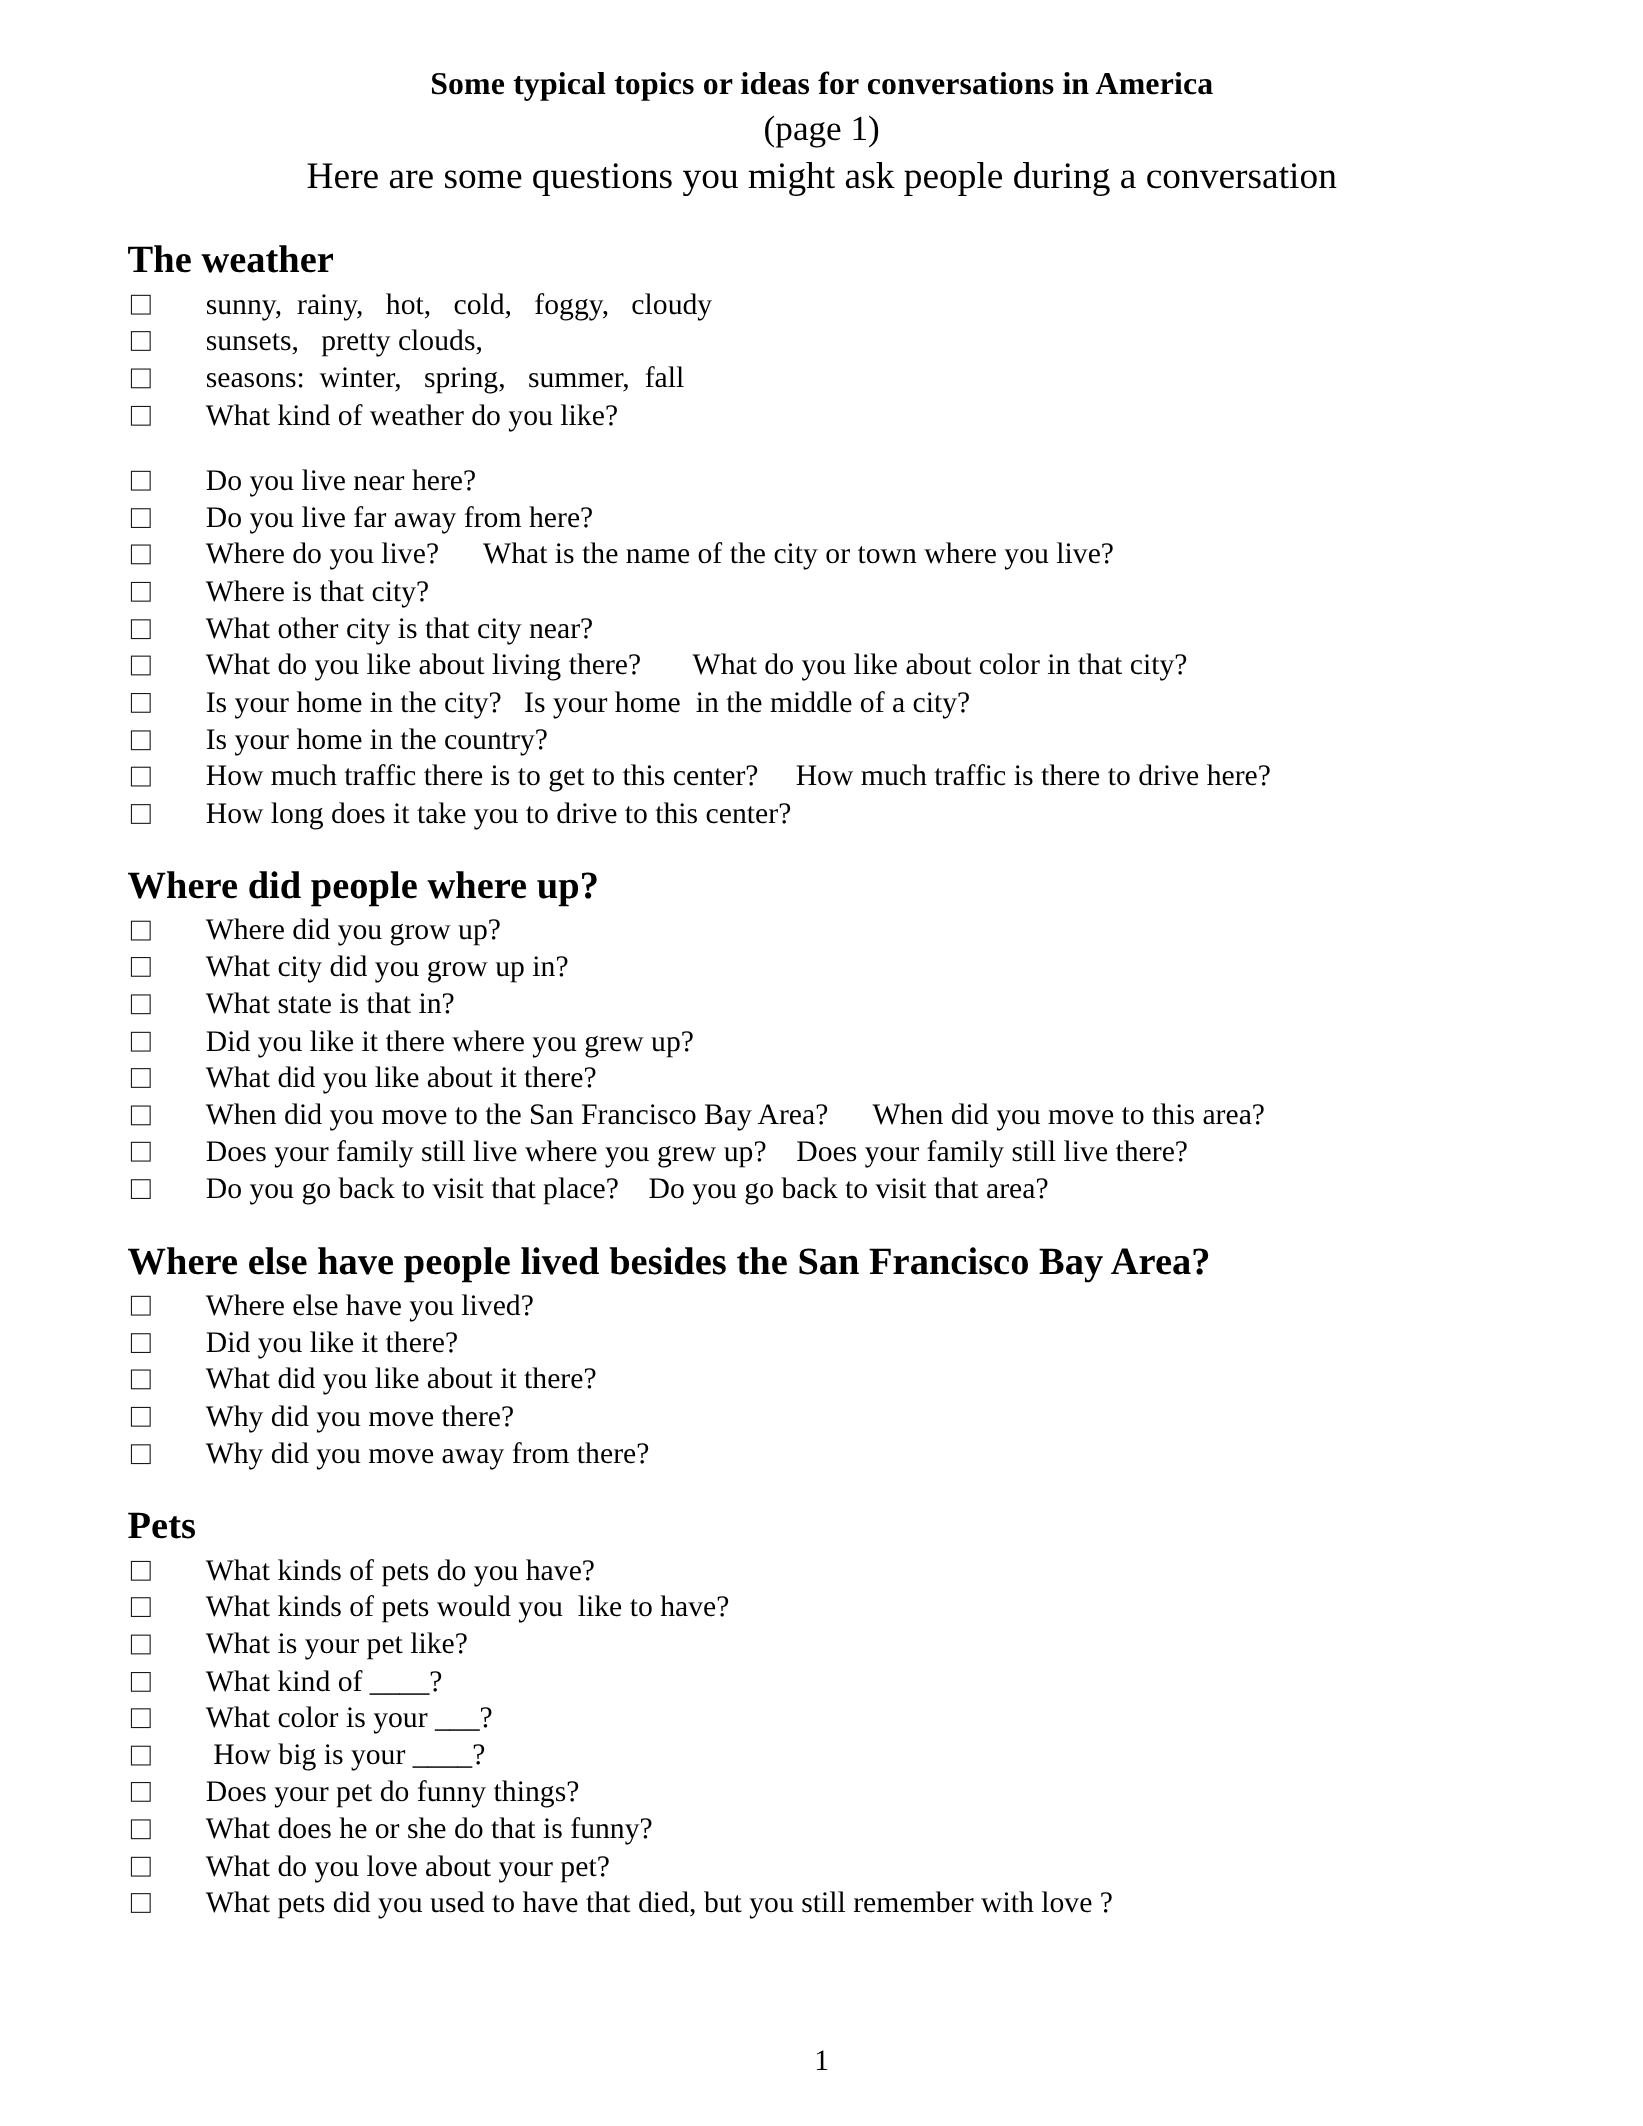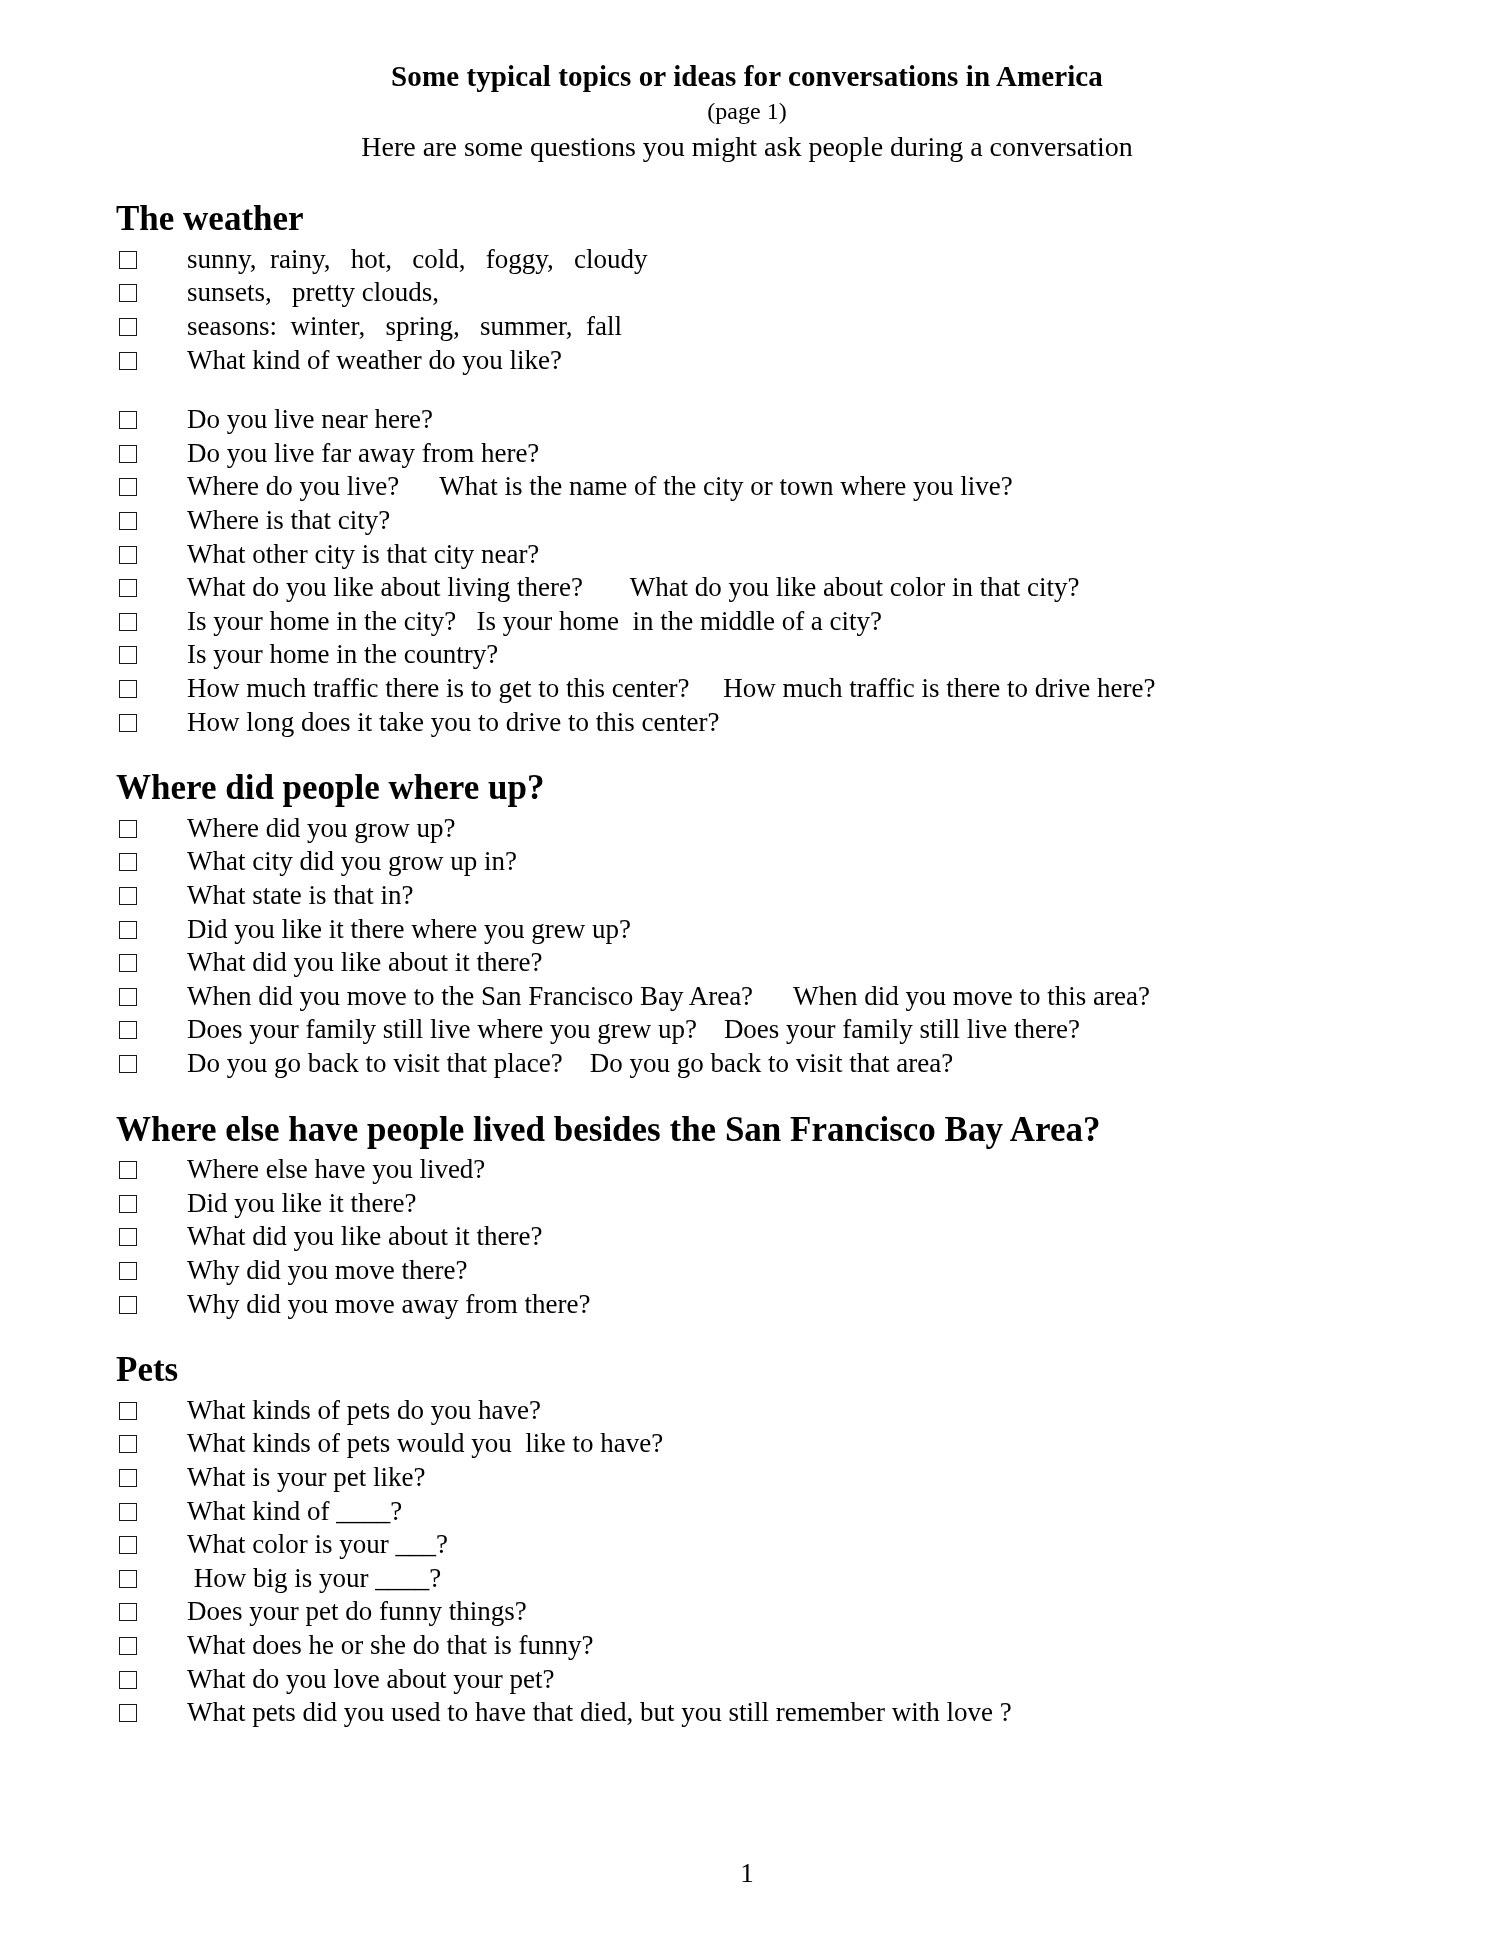--- a/index.html
+++ b/index.html
@@ -27,28 +27,28 @@
   }
   .doc-title {
     font-size: 29px;
     font-weight: bold;
     line-height: 1.2;
     letter-spacing: 0.1px;
     margin: 0;
     padding-top: 4px;
   }
   .doc-pagelabel {
-    font-size: 24px;
+    font-size: 32px;
     font-weight: normal;
     line-height: 1.22;
     margin: 0;
     padding-top: 3px;
   }
   .doc-subtitle {
-    font-size: 28px;
+    font-size: 34px;
     font-weight: normal;
     line-height: 1.22;
     margin: 0;
     padding-top: 4px;
   }
   .sections {
     padding-top: 32px;
     padding-left: 16px;
   }
   .section {

